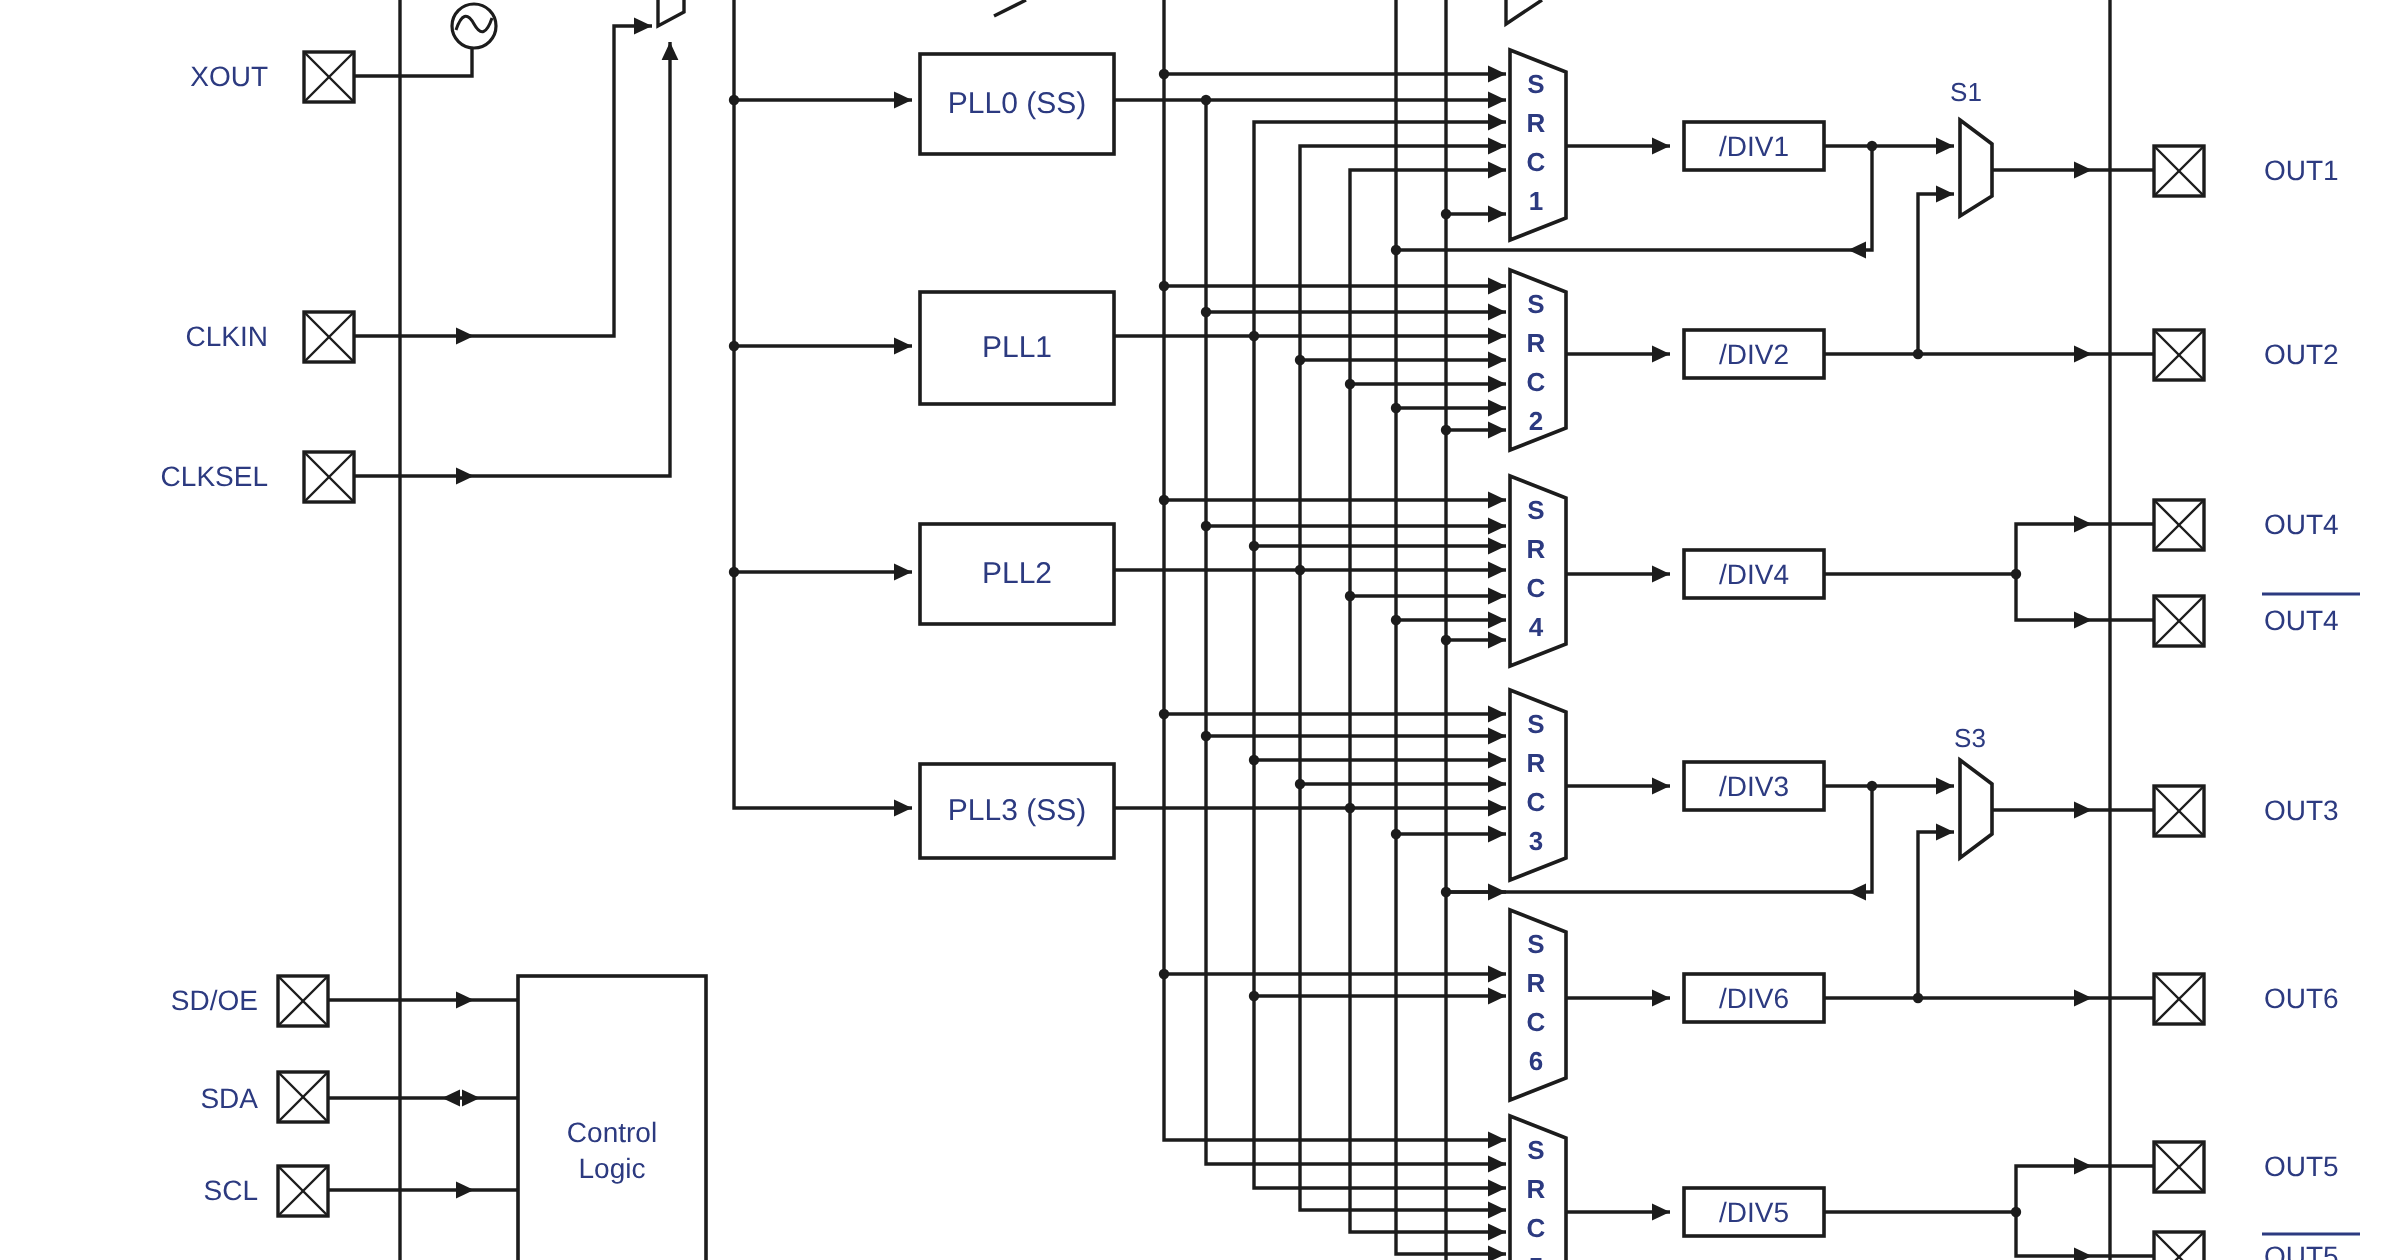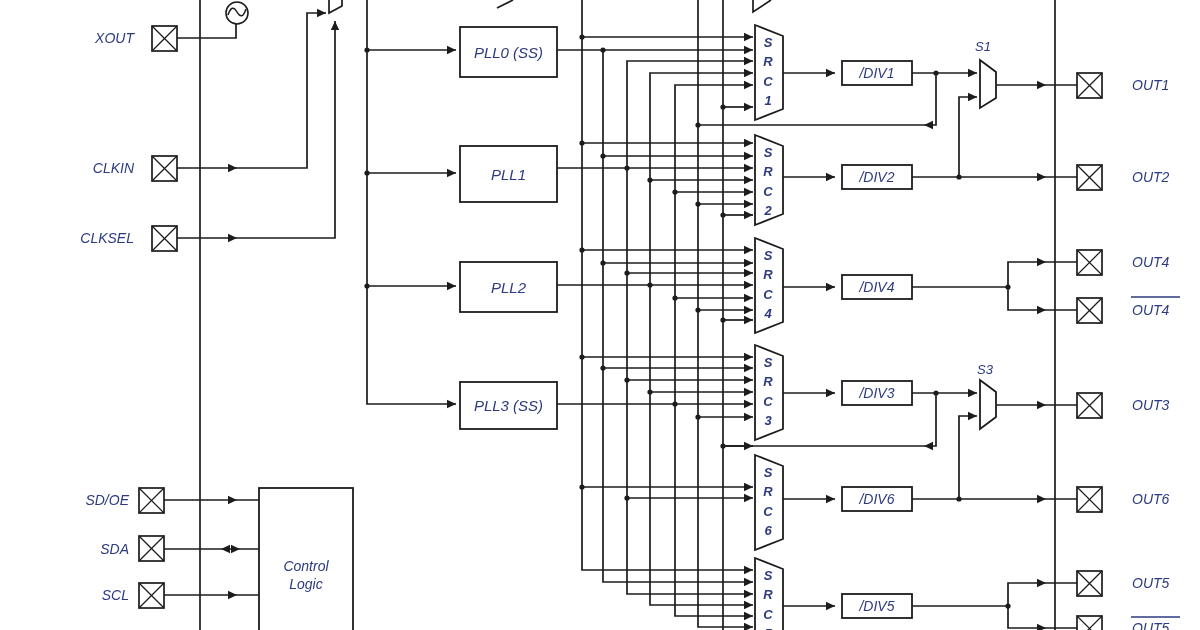--- a/index.html
+++ b/index.html
@@ -1,16 +1,16 @@
 <!DOCTYPE html>
 <html><head>
 <meta charset="utf-8">
 <style>
   html,body{margin:0;padding:0;background:#fff;}
-  #stage{width:1200px;height:630px;position:relative;overflow:hidden;background:#ffffff;font-style:italic;}
+  #stage{width:1200px;height:630px;position:relative;overflow:hidden;background:#ffffff;}
   svg{display:block;}
   text{font-family:"Liberation Sans","DejaVu Sans",sans-serif;}
 </style>
 </head>
 <body>
 
 <div id="stage">
   <svg id="dia" width="1200" height="630" viewBox="0 0 1200 630">
       <polyline points="200,0 200,630" fill="none" stroke="#1c1c1c" stroke-width="1.7"></polyline>
       <polyline points="1055,0 1055,630" fill="none" stroke="#1c1c1c" stroke-width="1.7"></polyline>

